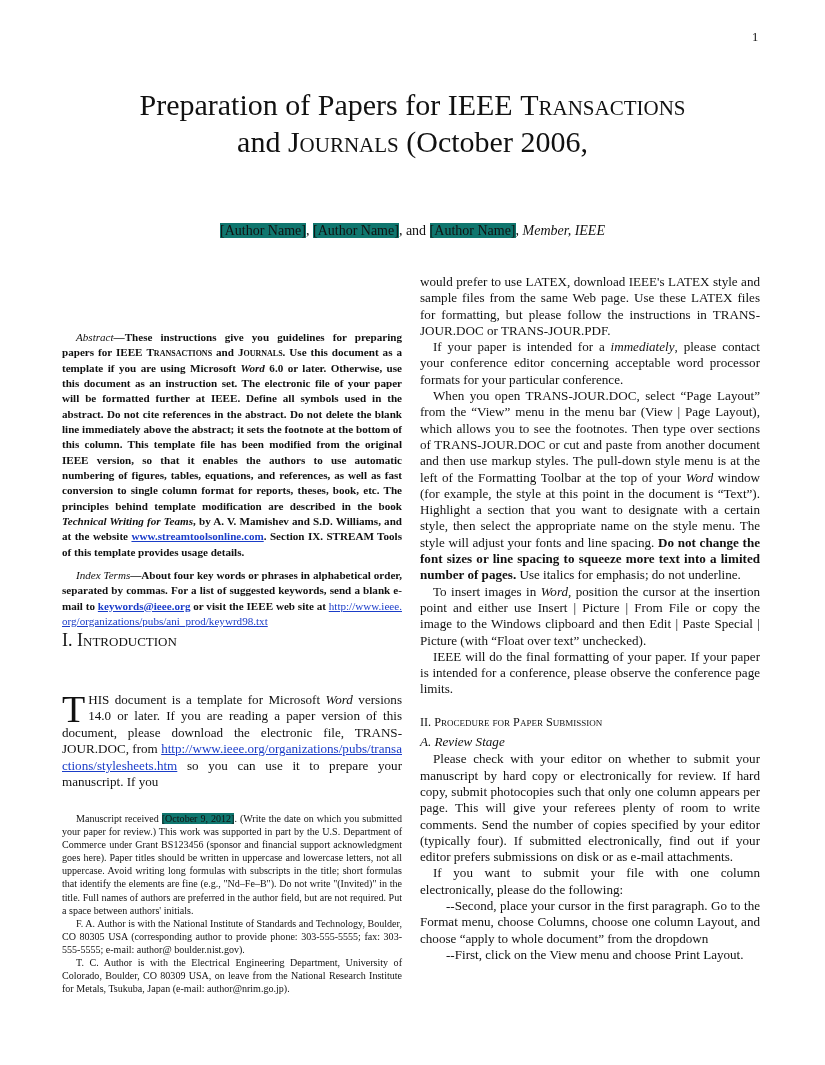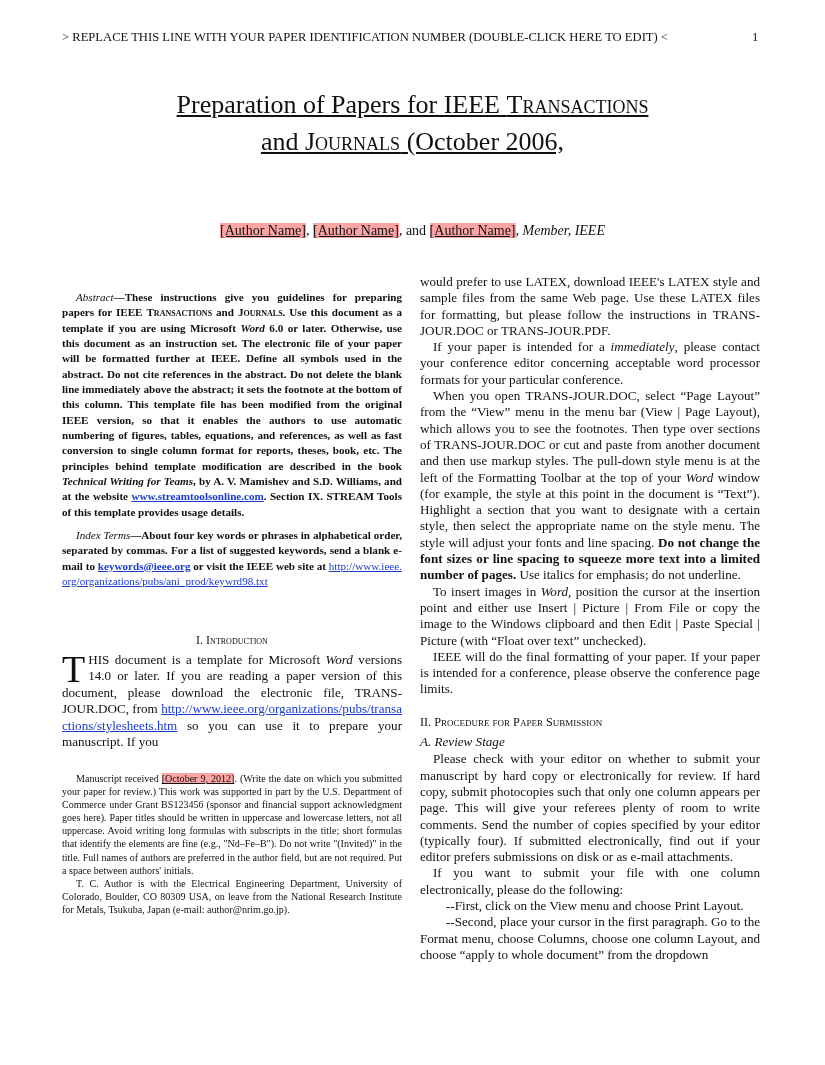--- a/index.html
+++ b/index.html
@@ -7,42 +7,42 @@
       width: 825px; height: 1065px; position: relative; overflow: hidden;
       font-family: "Liberation Serif", "DejaVu Serif", serif; color: #111;
     }
     .header {
       position: absolute; top: 29px; left: 62px; width: 700px;
       font-size: 12.6px; line-height: 16px; white-space: nowrap;
     }
     .header .pageno { position: absolute; left: 690px; top: 0; }
     .title {
       position: absolute; top: 86px; left: 40px; width: 745px;
-      text-align: center; font-size: 26px; line-height: 37px; text-decoration: underline;
+      text-align: center; font-size: 30px; line-height: 37px;
     }
     .sc { font-variant: small-caps; }
     .authors {
       position: absolute; top: 222px; left: 0; width: 825px;
       text-align: center; font-size: 14px; line-height: 18px;
     }
-    .hl { background: #fca5a5; text-decoration: underline; }
+    .hl { background: #0f766e; }
     .col {
       position: absolute; width: 340px; text-align: justify;
     }
-    .col-left { left: 62px; }
+    .col-left { left: 62px; margin-top: 40px; }
     .col-right { left: 420px; top: 274px; }
     .abstract { top: 290px; font-size: 11.1px; line-height: 15.35px; font-weight: bold; }
     .abstract p, .indexterms p { margin: 0; text-indent: 14px; }
     .indexterms { top: 528px; font-size: 11.1px; line-height: 15.35px; font-weight: bold; }
     .lead-i { font-style: italic; font-weight: normal; }
     .link { color: #1a3cc8; text-decoration: underline; }
     .link-n { color: #1a3cc8; text-decoration: underline; font-weight: normal; }
     .intro-head {
       position: absolute; top: 632px; left: 62px; width: 340px;
-      text-align: center; font-size: 12px; line-height: 16px;
+      text-align: left; font-size: 18px; line-height: 16px;
     }
     .intro { top: 652px; font-size: 13.1px; line-height: 16.4px; }
     .intro p { margin: 0; }
     .dropcap {
       float: left; font-size: 38px; line-height: 30px; margin: 2px 3px 0 0;
     }
     .footnote { top: 772px; font-size: 10.05px; line-height: 13.1px; }
     .footnote p { margin: 0; text-indent: 14px; }
     .right { font-size: 13.1px; line-height: 16.3px; }
     .right p { margin: 0; text-indent: 13px; }
@@ -50,21 +50,20 @@
     .right p.deep { text-indent: 26px; }
     .sec-head { text-align: left; font-size: 12.2px; margin: 16px 0 4px 0 !important; text-indent: 0 !important; }
     .sub-head { font-style: italic; text-indent: 0 !important; margin: 0 0 1px 0 !important; }
     b.strong { font-weight: bold; }
     i { font-style: italic; text-align: right; }
   </style>
 </head>
 <body>
 
 <div class="header">
-  <span>&gt; REPLACE THIS LINE WITH YOUR PAPER IDENTIFICATION NUMBER (DOUBLE-CLICK HERE TO EDIT) &lt;</span>
   <span class="pageno">1</span>
 </div>
 
 <div class="title">
   <span>Preparation of Papers for IEEE </span><span class="sc">Transactions</span><br>
   <span>and </span><span class="sc">Journals</span><span> (October 2006,</span><br>
 </div>
 
 <div class="authors">
   <span class="hl">[Author Name]</span><span>, </span><span class="hl">[Author Name]</span><span>, and </span><span class="hl">[Author Name]</span><span>, </span><i>Member, IEEE</i>
@@ -81,28 +80,29 @@
 <div class="intro-head">
   <span>I.  </span><span class="sc">Introduction</span>
 </div>
 
 <div class="col col-left intro">
   <p><span class="dropcap">T</span><span>HIS document is a template for Microsoft </span><i>Word</i><span> versions 14.0 or later. If you are reading a paper version of this document, please download the electronic file, TRANS-JOUR.DOC, from </span><span class="link-n" style="word-break: break-all;">http://www.ieee.org/organizations/pubs/transactions/stylesheets.htm</span><span> so you can use it to prepare your manuscript. If you</span></p>
 </div>
 
 <div class="col col-left footnote">
   <p><span>Manuscript received </span><span class="hl">[October 9, 2012]</span><span>. (Write the date on which you submitted your paper for review.) This work was supported in part by the U.S. Department of Commerce under Grant BS123456 (sponsor and financial support acknowledgment goes here). Paper titles should be written in uppercase and lowercase letters, not all uppercase. Avoid writing long formulas with subscripts in the title; short formulas that identify the elements are fine (e.g., "Nd–Fe–B"). Do not write "(Invited)" in the title. Full names of authors are preferred in the author field, but are not required. Put a space between authors' initials.</span></p>
+  <p>F. A. Author is with the National Institute of Standards and Technology, Boulder, CO 80305 USA (corresponding author to provide phone: 303-555-5555; fax: 303-555-5555; e-mail: author@ boulder.nist.gov).</p>
   <p>T. C. Author is with the Electrical Engineering Department, University of Colorado, Boulder, CO 80309 USA, on leave from the National Research Institute for Metals, Tsukuba, Japan (e-mail: author@nrim.go.jp).</p>
 </div>
 
 <div class="col col-right right">
   <p class="noindent">would prefer to use LATEX, download IEEE's LATEX style and sample files from the same Web page. Use these LATEX files for formatting, but please follow the instructions in TRANS-JOUR.DOC or TRANS-JOUR.PDF.</p>
   <p><span>If your paper is intended for a </span><i>immediately</i><span>, please contact your conference editor concerning acceptable word processor formats for your particular conference.</span></p>
   <p><span>When you open TRANS-JOUR.DOC, select “Page Layout” from the “View” menu in the menu bar (View | Page Layout), which allows you to see the footnotes. Then type over sections of TRANS-JOUR.DOC or cut and paste from another document and then use markup styles. The pull-down style menu is at the left of the Formatting Toolbar at the top of your </span><i>Word</i><span> window (for example, the style at this point in the document is “Text”). Highlight a section that you want to designate with a certain style, then select the appropriate name on the style menu. The style will adjust your fonts and line spacing. </span><b class="strong">Do not change the font sizes or line spacing to squeeze more text into a limited number of pages.</b><span> Use italics for emphasis; do not underline.</span></p>
   <p><span>To insert images in </span><i>Word,</i><span> position the cursor at the insertion point and either use Insert | Picture | From File or copy the image to the Windows clipboard and then Edit | Paste Special | Picture (with “Float over text” unchecked).</span></p>
   <p>IEEE will do the final formatting of your paper. If your paper is intended for a conference, please observe the conference page limits.</p>
   <p class="sec-head"><span>II.  </span><span class="sc">Procedure for Paper Submission</span></p>
   <p class="sub-head">A.   Review Stage</p>
   <p>Please check with your editor on whether to submit your manuscript by hard copy or electronically for review. If hard copy, submit photocopies such that only one column appears per page. This will give your referees plenty of room to write comments. Send the number of copies specified by your editor (typically four). If submitted electronically, find out if your editor prefers submissions on disk or as e-mail attachments.</p>
   <p>If you want to submit your file with one column electronically, please do the following:</p>
+  <p class="deep">--Second, place your cursor in the first paragraph. Go to the Format menu, choose Columns, choose one column Layout, and choose “apply to whole document” from the dropdown</p>
   <p class="deep">--First, click on the View menu and choose Print Layout.</p>
-  <p class="deep">--Second, place your cursor in the first paragraph. Go to the Format menu, choose Columns, choose one column Layout, and choose “apply to whole document” from the dropdown</p>
 </div>
 
 </body></html>

